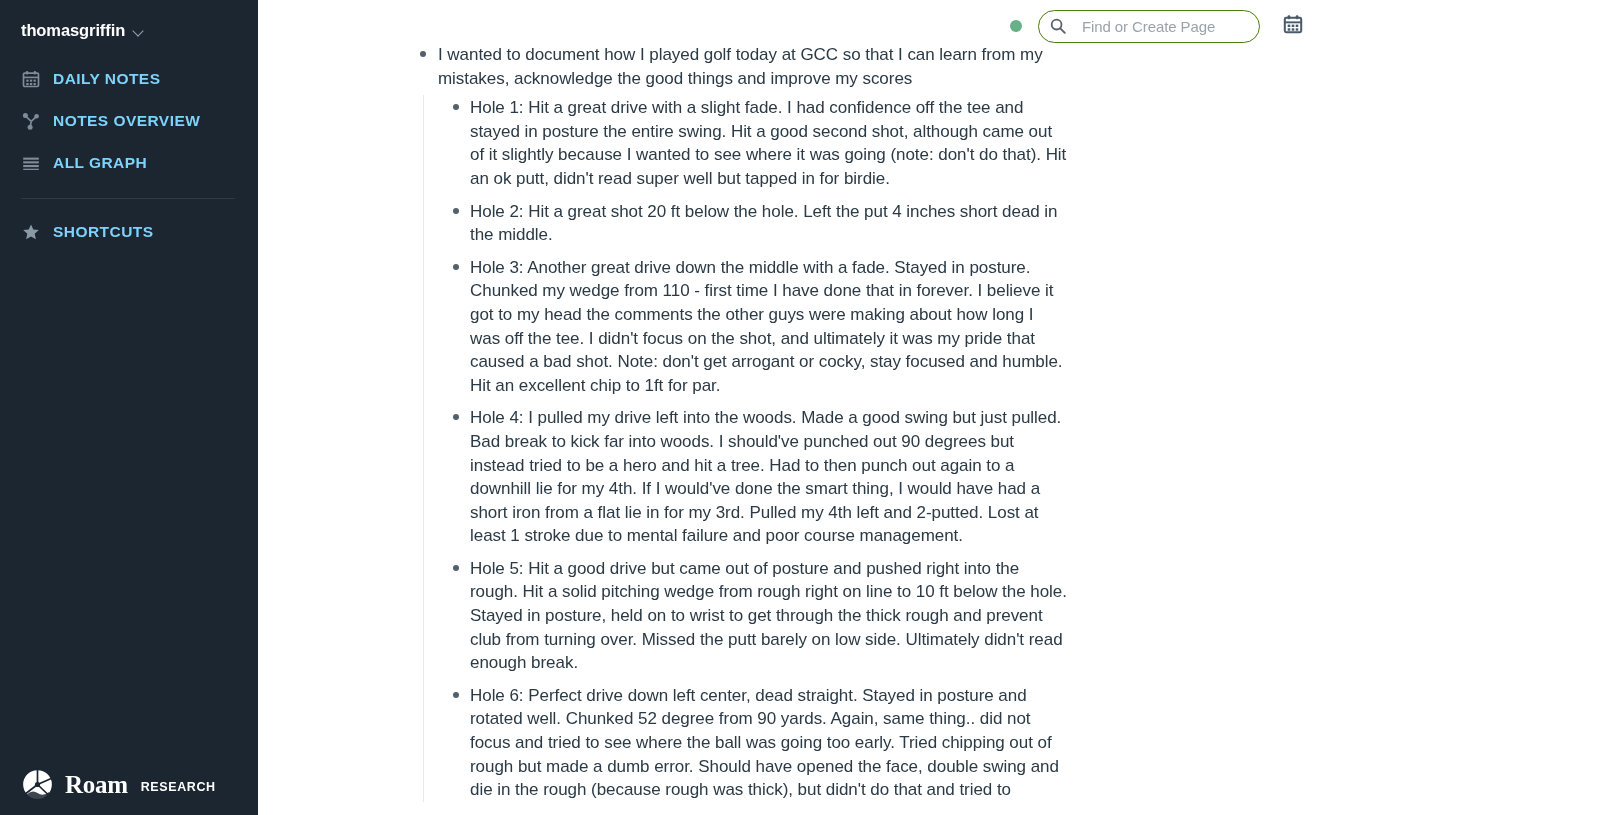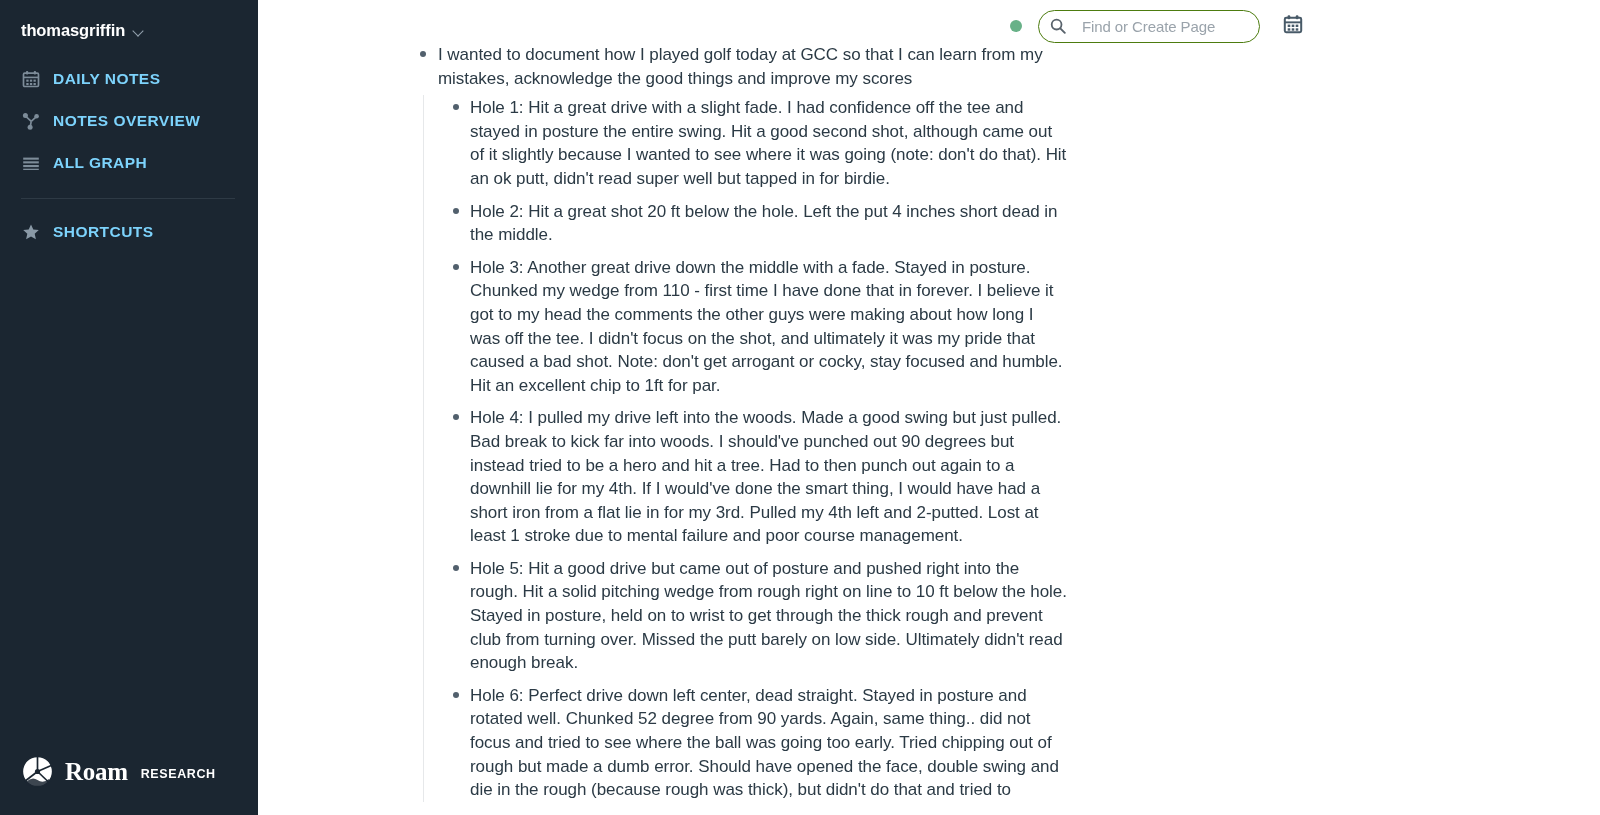--- a/index.html
+++ b/index.html
@@ -88,21 +88,21 @@
   .sidebar-divider {
     height: 1px;
     background: #2e3a45;
     margin: 14px 22px 12px 21px;
     width: 214px;
   }
 
   #roam-logo {
     position: absolute;
     left: 21px;
-    bottom: 27px;
+    bottom: 14px;
     display: flex;
     align-items: center;
     gap: 11px;
   }
   .roam-mark {
     width: 33px; height: 33px;
     flex: 0 0 33px;
   }
   .roam-word {
     color: #ffffff;

